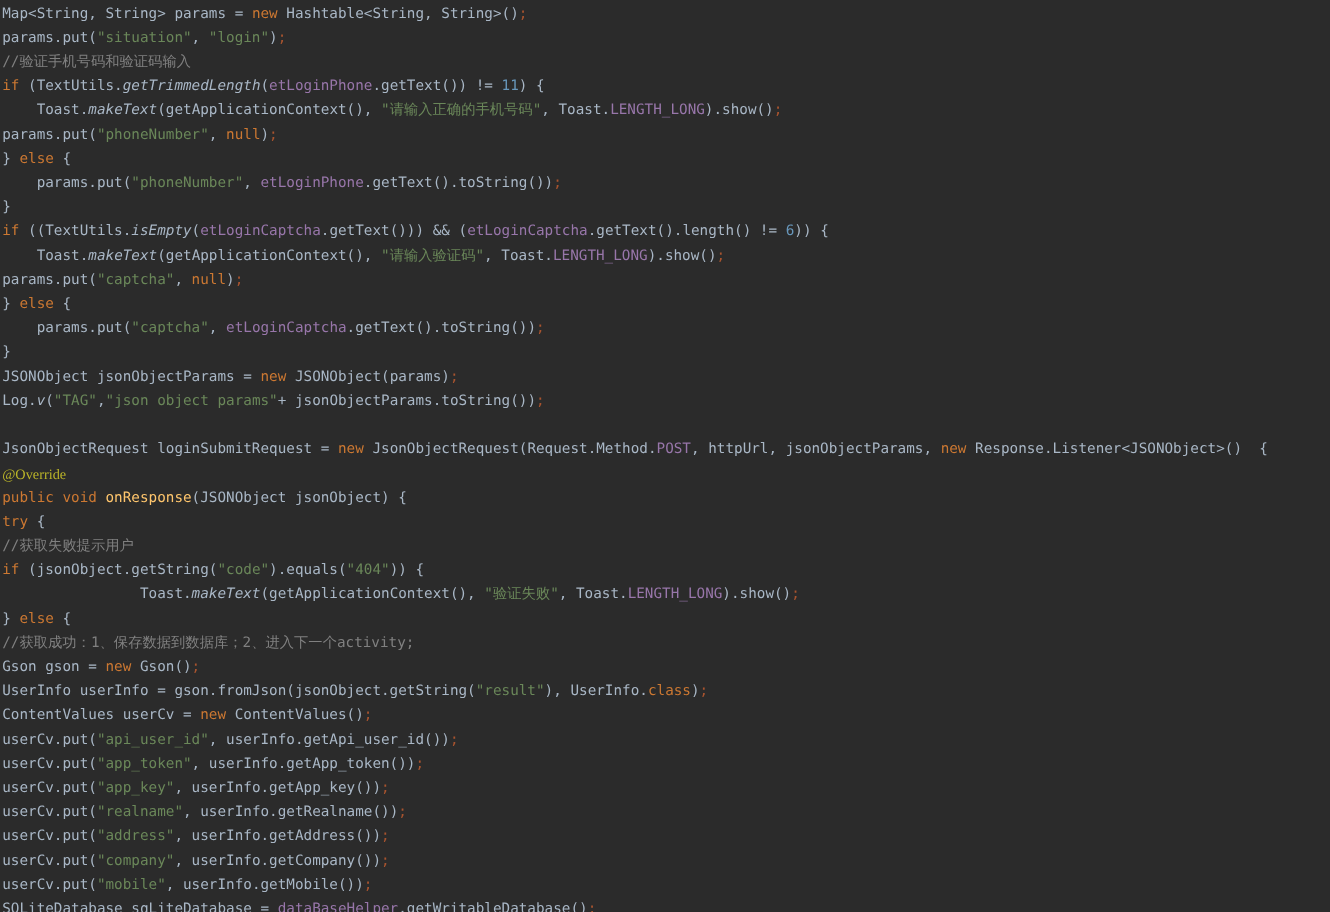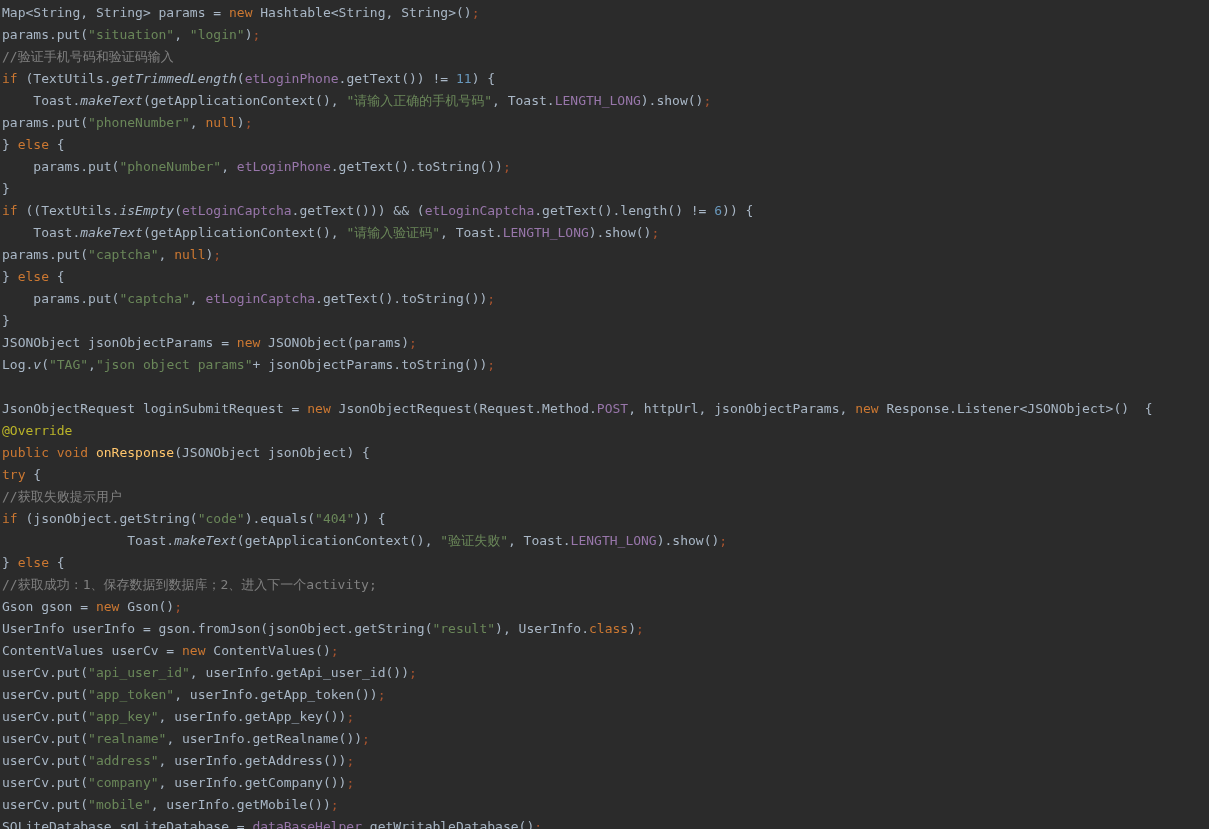--- a/index.html
+++ b/index.html
@@ -26,20 +26,20 @@
   .line { height: 22px; }
   .tk-d    { color: var(--default); }
   .tk-k    { color: var(--keyword); }
   .tk-s    { color: var(--string); }
   .tk-n    { color: var(--number); margin-top: 24px; }
   .tk-c    { color: var(--comment); }
   .tk-f    { color: var(--field); }
   .tk-sf   { color: var(--constant); }
   .tk-sm   { color: var(--default); font-style: italic; margin-top: 35px; }
   .tk-md   { color: var(--method); }
-  .tk-an   { color: var(--annotation); }
+  .tk-an   { color: var(--annotation); font-family: Liberation Serif, serif; }
   .tk-semi { color: var(--semicolon); }
   .tk-fu   { color: var(--field); text-decoration: underline; }
 </style>
 </head>
 <body>
 
 <div class="editor"><div class="line"><span class="tk-d">Map&lt;String, String&gt; params = </span><span class="tk-k">new</span><span class="tk-d"> Hashtable&lt;String, String&gt;()</span><span class="tk-semi">;</span></div><div class="line"><span class="tk-d">params.put(</span><span class="tk-s">"situation"</span><span class="tk-d">, </span><span class="tk-s">"login"</span><span class="tk-d">)</span><span class="tk-semi">;</span></div><div class="line"><span class="tk-c">//验证手机号码和验证码输入</span></div><div class="line"><span class="tk-k">if</span><span class="tk-d"> (TextUtils.</span><span class="tk-sm">getTrimmedLength</span><span class="tk-d">(</span><span class="tk-f">etLoginPhone</span><span class="tk-d">.getText()) != </span><span class="tk-n">11</span><span class="tk-d">) {</span></div><div class="line"><span class="tk-d">    Toast.</span><span class="tk-sm">makeText</span><span class="tk-d">(getApplicationContext(), </span><span class="tk-s">"请输入正确的手机号码"</span><span class="tk-d">, Toast.</span><span class="tk-sf">LENGTH_LONG</span><span class="tk-d">).show()</span><span class="tk-semi">;</span></div><div class="line"><span class="tk-d">params.put(</span><span class="tk-s">"phoneNumber"</span><span class="tk-d">, </span><span class="tk-k">null</span><span class="tk-d">)</span><span class="tk-semi">;</span></div><div class="line"><span class="tk-d">} </span><span class="tk-k">else</span><span class="tk-d"> {</span></div><div class="line"><span class="tk-d">    params.put(</span><span class="tk-s">"phoneNumber"</span><span class="tk-d">, </span><span class="tk-f">etLoginPhone</span><span class="tk-d">.getText().toString())</span><span class="tk-semi">;</span></div><div class="line"><span class="tk-d">}</span></div><div class="line"><span class="tk-k">if</span><span class="tk-d"> ((TextUtils.</span><span class="tk-sm">isEmpty</span><span class="tk-d">(</span><span class="tk-f">etLoginCaptcha</span><span class="tk-d">.getText())) &amp;&amp; (</span><span class="tk-f">etLoginCaptcha</span><span class="tk-d">.getText().length() != </span><span class="tk-n">6</span><span class="tk-d">)) {</span></div><div class="line"><span class="tk-d">    Toast.</span><span class="tk-sm">makeText</span><span class="tk-d">(getApplicationContext(), </span><span class="tk-s">"请输入验证码"</span><span class="tk-d">, Toast.</span><span class="tk-sf">LENGTH_LONG</span><span class="tk-d">).show()</span><span class="tk-semi">;</span></div><div class="line"><span class="tk-d">params.put(</span><span class="tk-s">"captcha"</span><span class="tk-d">, </span><span class="tk-k">null</span><span class="tk-d">)</span><span class="tk-semi">;</span></div><div class="line"><span class="tk-d">} </span><span class="tk-k">else</span><span class="tk-d"> {</span></div><div class="line"><span class="tk-d">    params.put(</span><span class="tk-s">"captcha"</span><span class="tk-d">, </span><span class="tk-f">etLoginCaptcha</span><span class="tk-d">.getText().toString())</span><span class="tk-semi">;</span></div><div class="line"><span class="tk-d">}</span></div><div class="line"><span class="tk-d">JSONObject jsonObjectParams = </span><span class="tk-k">new</span><span class="tk-d"> JSONObject(params)</span><span class="tk-semi">;</span></div><div class="line"><span class="tk-d">Log.</span><span class="tk-sm">v</span><span class="tk-d">(</span><span class="tk-s">"TAG"</span><span class="tk-d">,</span><span class="tk-s">"json object params"</span><span class="tk-d">+ jsonObjectParams.toString())</span><span class="tk-semi">;</span></div><div class="line"> </div><div class="line"><span class="tk-d">JsonObjectRequest loginSubmitRequest = </span><span class="tk-k">new</span><span class="tk-d"> JsonObjectRequest(Request.Method.</span><span class="tk-sf">POST</span><span class="tk-d">, httpUrl, jsonObjectParams, </span><span class="tk-k">new</span><span class="tk-d"> Response.Listener&lt;JSONObject&gt;()  {</span></div><div class="line"><span class="tk-an">@Override</span></div><div class="line"><span class="tk-k">public void </span><span class="tk-md">onResponse</span><span class="tk-d">(JSONObject jsonObject) {</span></div><div class="line"><span class="tk-k">try</span><span class="tk-d"> {</span></div><div class="line"><span class="tk-c">//获取失败提示用户</span></div><div class="line"><span class="tk-k">if</span><span class="tk-d"> (jsonObject.getString(</span><span class="tk-s">"code"</span><span class="tk-d">).equals(</span><span class="tk-s">"404"</span><span class="tk-d">)) {</span></div><div class="line"><span class="tk-d">                Toast.</span><span class="tk-sm">makeText</span><span class="tk-d">(getApplicationContext(), </span><span class="tk-s">"验证失败"</span><span class="tk-d">, Toast.</span><span class="tk-sf">LENGTH_LONG</span><span class="tk-d">).show()</span><span class="tk-semi">;</span></div><div class="line"><span class="tk-d">} </span><span class="tk-k">else</span><span class="tk-d"> {</span></div><div class="line"><span class="tk-c">//获取成功：1、保存数据到数据库；2、进入下一个activity;</span></div><div class="line"><span class="tk-d">Gson gson = </span><span class="tk-k">new</span><span class="tk-d"> Gson()</span><span class="tk-semi">;</span></div><div class="line"><span class="tk-d">UserInfo userInfo = gson.fromJson(jsonObject.getString(</span><span class="tk-s">"result"</span><span class="tk-d">), UserInfo.</span><span class="tk-k">class</span><span class="tk-d">)</span><span class="tk-semi">;</span></div><div class="line"><span class="tk-d">ContentValues userCv = </span><span class="tk-k">new</span><span class="tk-d"> ContentValues()</span><span class="tk-semi">;</span></div><div class="line"><span class="tk-d">userCv.put(</span><span class="tk-s">"api_user_id"</span><span class="tk-d">, userInfo.getApi_user_id())</span><span class="tk-semi">;</span></div><div class="line"><span class="tk-d">userCv.put(</span><span class="tk-s">"app_token"</span><span class="tk-d">, userInfo.getApp_token())</span><span class="tk-semi">;</span></div><div class="line"><span class="tk-d">userCv.put(</span><span class="tk-s">"app_key"</span><span class="tk-d">, userInfo.getApp_key())</span><span class="tk-semi">;</span></div><div class="line"><span class="tk-d">userCv.put(</span><span class="tk-s">"realname"</span><span class="tk-d">, userInfo.getRealname())</span><span class="tk-semi">;</span></div><div class="line"><span class="tk-d">userCv.put(</span><span class="tk-s">"address"</span><span class="tk-d">, userInfo.getAddress())</span><span class="tk-semi">;</span></div><div class="line"><span class="tk-d">userCv.put(</span><span class="tk-s">"company"</span><span class="tk-d">, userInfo.getCompany())</span><span class="tk-semi">;</span></div><div class="line"><span class="tk-d">userCv.put(</span><span class="tk-s">"mobile"</span><span class="tk-d">, userInfo.getMobile())</span><span class="tk-semi">;</span></div><div class="line"><span class="tk-d">SQLiteDatabase sqLiteDatabase = </span><span class="tk-fu">dataBaseHelper</span><span class="tk-d">.getWritableDatabase()</span><span class="tk-semi">;</span></div></div>
 
 </body></html>

